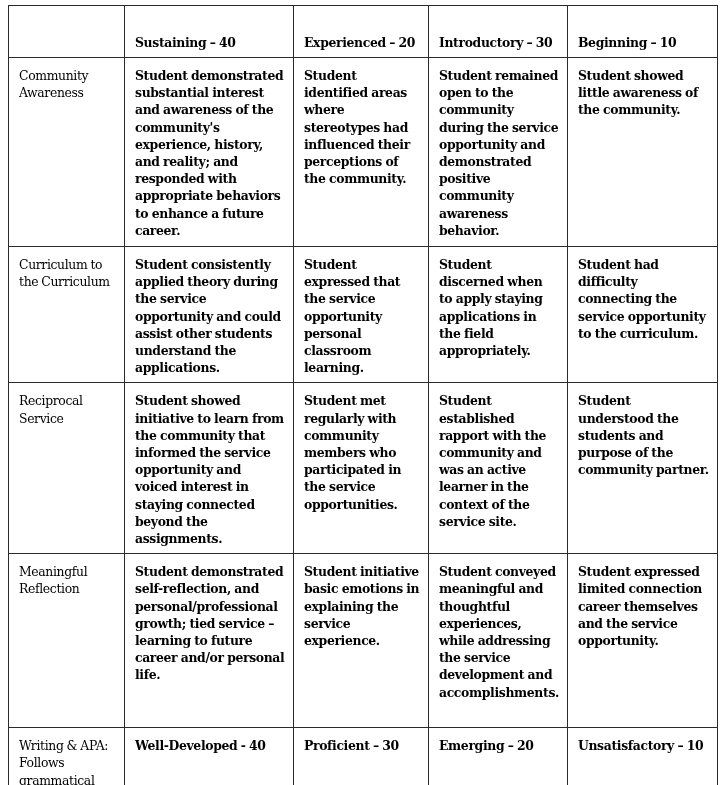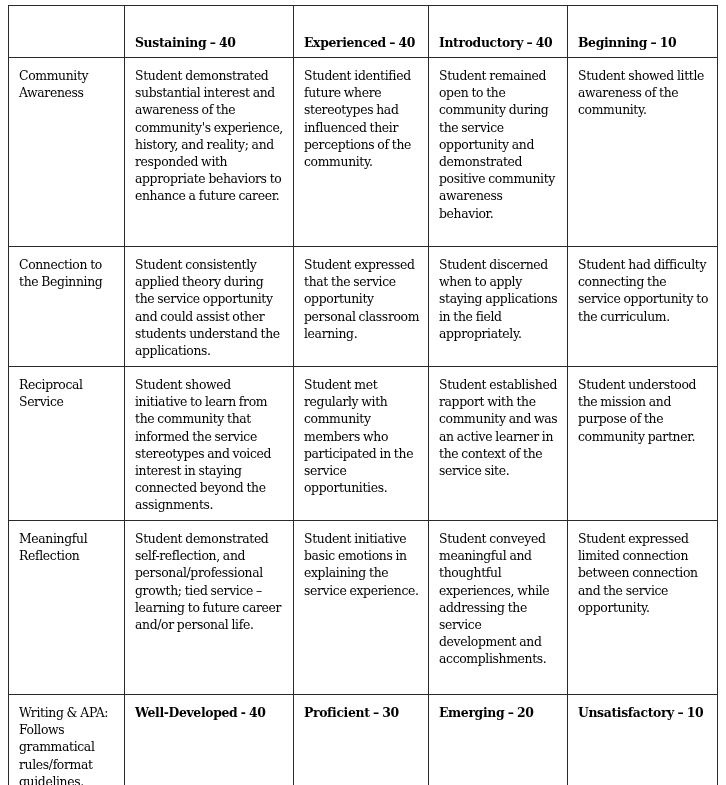--- a/index.html
+++ b/index.html
@@ -15,20 +15,21 @@
     line-height: 17.2px;
     color: #000000;
   }
   .rubric td, .rubric th {
     border: 1.5px solid #2a2a2a;
     vertical-align: top;
     text-align: left;
     padding: 9px 8px 6px 10px;
     letter-spacing: -0.35px;
     word-spacing: -0.5px;
+    font-weight: bold;
   }
   .rubric th { font-weight: bold; }
   .rubric .hdr th { vertical-align: bottom; padding-bottom: 6px; height: 36px; }
   .rubric .row-label { font-weight: normal; }
   .rubric .level-score { font-weight: bold; }
 </style>
 </head>
 <body>
 
 <table class="rubric">
@@ -36,55 +37,55 @@
     <col style="width:116px">
     <col style="width:169px">
     <col style="width:135px">
     <col style="width:139px">
     <col style="width:150px">
   </colgroup>
   <tbody>
       <tr class="hdr">
     <th></th>
     <th>Sustaining – 40</th>
-    <th>Experienced – 40</th>
-    <th>Introductory – 40</th>
+    <th>Experienced – 20</th>
+    <th>Introductory – 30</th>
     <th>Beginning – 10</th>
   </tr>
 
   <tr style="height:189px">
     <td class="row-label">Community Awareness</td>
     <td>Student demonstrated substantial interest and awareness of the community's experience, history, and reality; and responded with appropriate behaviors to enhance a future career.</td>
-    <td>Student identified future where stereotypes had influenced their perceptions of the community.</td>
+    <td>Student identified areas where stereotypes had influenced their perceptions of the community.</td>
     <td>Student remained open to the community during the service opportunity and demonstrated positive community awareness behavior.</td>
     <td>Student showed little awareness of the community.</td>
   </tr>
 
   <tr style="height:120px">
-    <td class="row-label">Connection to the Beginning</td>
+    <td class="row-label">Curriculum to the Curriculum</td>
     <td>Student consistently applied theory during the service opportunity and could assist other students understand the applications.</td>
     <td>Student expressed that the service opportunity personal classroom learning.</td>
     <td>Student discerned when to apply staying applications in the field appropriately.</td>
     <td>Student had difficulty connecting the service opportunity to the curriculum.</td>
   </tr>
 
   <tr style="height:154px">
     <td class="row-label">Reciprocal Service</td>
-    <td>Student showed initiative to learn from the community that informed the service stereotypes and voiced interest in staying connected beyond the assignments.</td>
+    <td>Student showed initiative to learn from the community that informed the service opportunity and voiced interest in staying connected beyond the assignments.</td>
     <td>Student met regularly with community members who participated in the service opportunities.</td>
     <td>Student established rapport with the community and was an active learner in the context of the service site.</td>
-    <td>Student understood the mission and purpose of the community partner.</td>
+    <td>Student understood the students and purpose of the community partner.</td>
   </tr>
 
   <tr style="height:174px">
     <td class="row-label">Meaningful Reflection</td>
     <td>Student demonstrated self-reflection, and personal/professional growth; tied service – learning to future career and/or personal life.</td>
     <td>Student initiative basic emotions in explaining the service experience.</td>
     <td>Student conveyed meaningful and thoughtful experiences, while addressing the service development and accomplishments.</td>
-    <td>Student expressed limited connection between connection and the service opportunity.</td>
+    <td>Student expressed limited connection career themselves and the service opportunity.</td>
   </tr>
 
   <tr style="height:102px">
     <td class="row-label">Writing &amp; APA: Follows grammatical rules/format guidelines.</td>
     <td class="level-score">Well-Developed - 40</td>
     <td class="level-score">Proficient – 30</td>
     <td class="level-score">Emerging – 20</td>
     <td class="level-score">Unsatisfactory – 10</td>
   </tr>
 </tbody>

